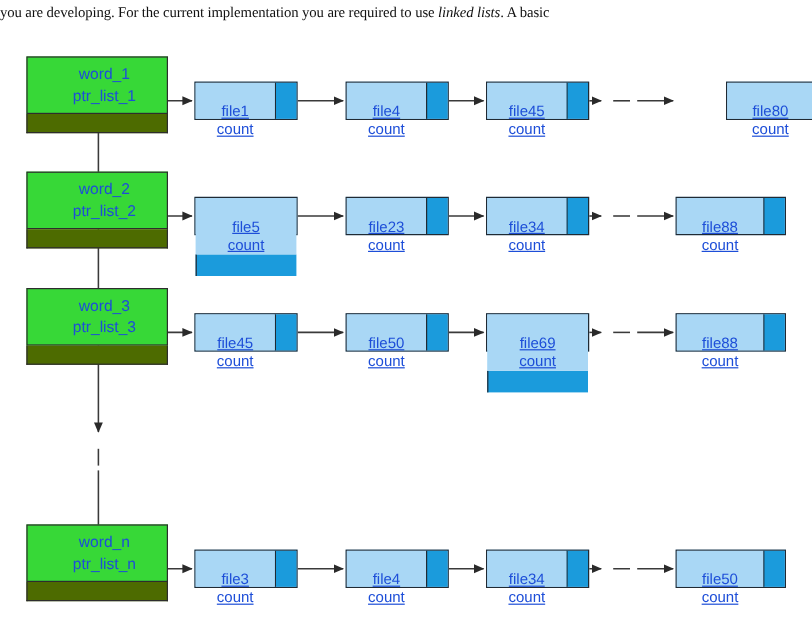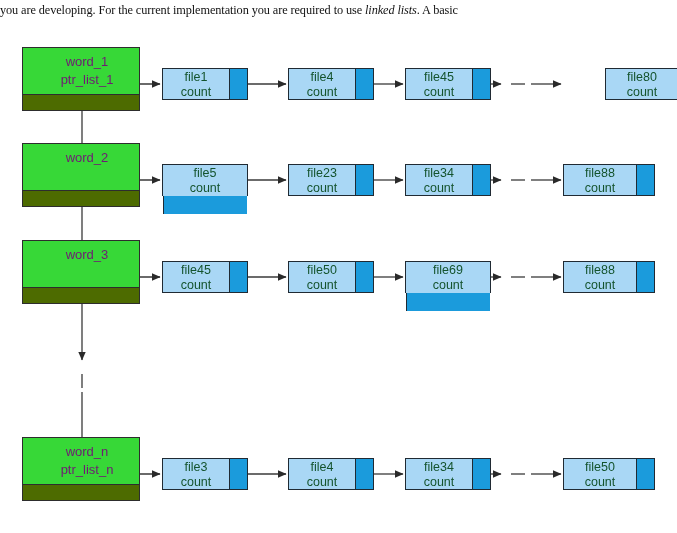--- a/index.html
+++ b/index.html
@@ -59,21 +59,21 @@
     box-sizing: border-box;
   }
   .word-labels {
     position: absolute;
     left: 0;
     top: 5px;
     width: 118px;
     text-align: center;
     font-size: 13px;
     line-height: 18px;
-    color: #701a75;
+    color: #1d4ed8;
     padding-left: 10px;
     box-sizing: border-box;
   }
   .word-bar {
     position: absolute;
     width: 118px;
     height: 16px;
     background: #4d6b00;
     border: 1px solid #2d2d2d;
     border-top: none;
@@ -90,23 +90,24 @@
     background: #a9d7f5;
     display: flex;
   }
   .node .data {
     flex: 1 1 auto;
     position: relative;
     background: #a9d7f5;
     text-align: center;
     font-size: 12.5px;
     line-height: 15px;
-    color: #14532d;
-    padding-top: 1px;
-    box-sizing: border-box;
+    color: #1d4ed8;
+    padding-top: 17px;
+    box-sizing: border-box;
+    text-decoration: underline;
   }
   .node .ptr {
     flex: 0 0 18px;
     background: #1b9bdc;
     border-left: 1px solid #202a33;
     box-sizing: border-box;
   }
   .node.wide { width: 92px; }
 </style>
 </head>
@@ -189,20 +190,21 @@
       <div class="node wide" style="left: 563px; top: 68px; margin-left: 42px;">
         <div class="data">
           <div>file80</div>
           <div>count</div>
         </div>
         <div class="ptr"></div>
       </div>
       <div class="word-box" style="left: 22px; top: 143px; text-decoration: underline;">
         <div class="word-labels">
           <div>word_2</div>
+          <div>ptr_list_2</div>
         </div>
       </div>
       <div class="word-bar" style="left: 22px; top: 191px;"></div>
       <div class="node" style="left: 162px; top: 164px; flex-direction: column;">
         <div class="data">
           <div>file5</div>
           <div>count</div>
         </div>
         <div class="ptr"></div>
       </div>
@@ -223,20 +225,21 @@
       <div class="node wide" style="left: 563px; top: 164px;">
         <div class="data">
           <div>file88</div>
           <div>count</div>
         </div>
         <div class="ptr"></div>
       </div>
       <div class="word-box" style="left: 22px; top: 240px; text-decoration: underline;">
         <div class="word-labels">
           <div>word_3</div>
+          <div>ptr_list_3</div>
         </div>
       </div>
       <div class="word-bar" style="left: 22px; top: 288px;"></div>
       <div class="node" style="left: 162px; top: 261px;">
         <div class="data">
           <div>file45</div>
           <div>count</div>
         </div>
         <div class="ptr"></div>
       </div>

